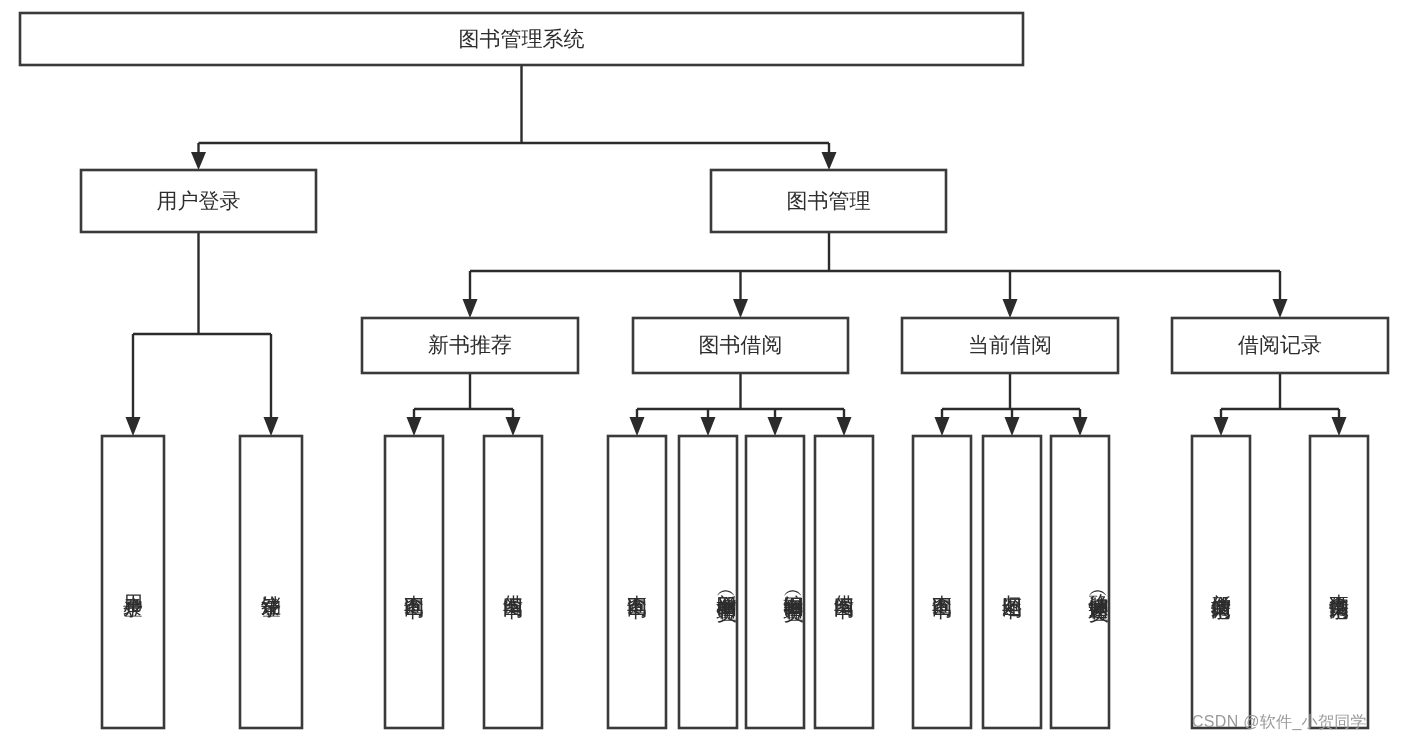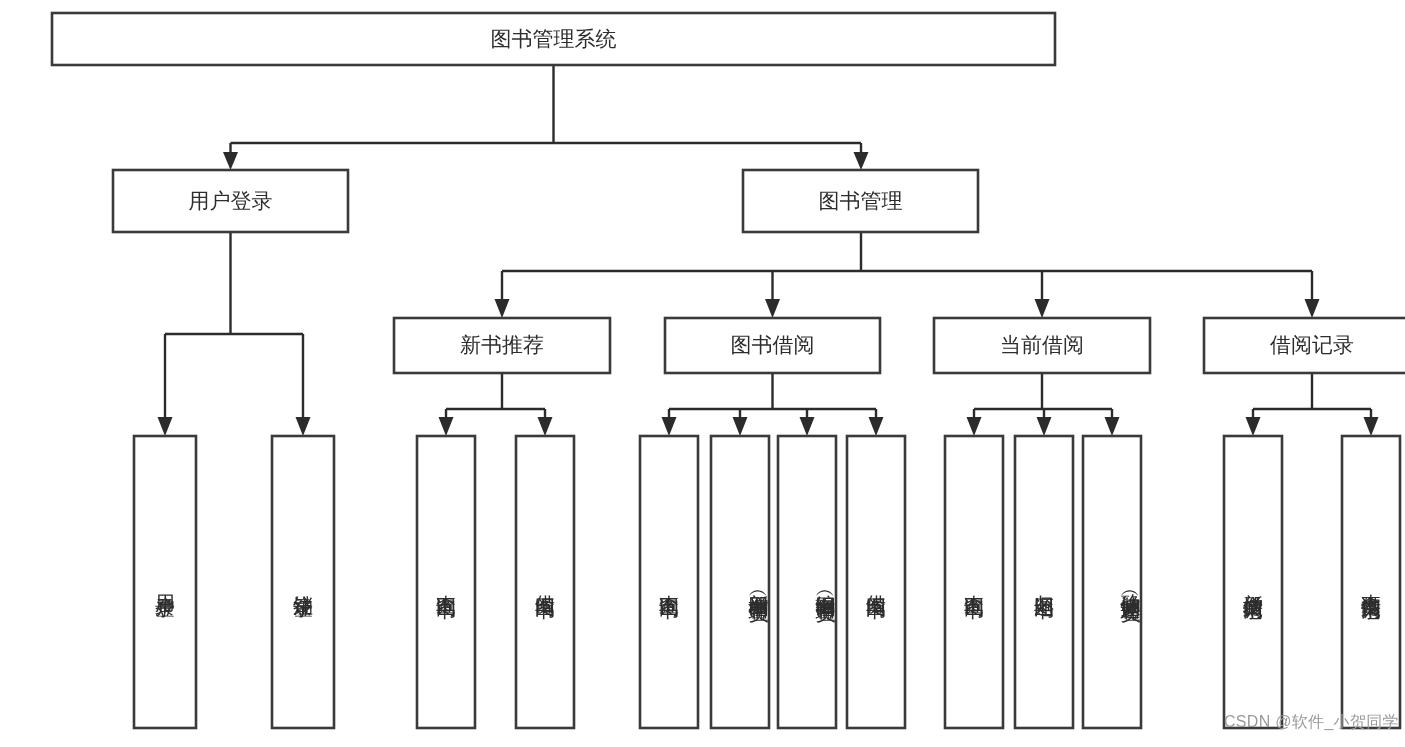--- a/index.html
+++ b/index.html
@@ -12,21 +12,20 @@
     height: 747px;
     font-family: "Liberation Sans", "DejaVu Sans", sans-serif;
     overflow: hidden;
     position: relative;
   }
   #diagram-root {
     position: relative;
     width: 1349px;
     height: 747px;
     background: #ffffff;
-    margin-left: 32px;
   }
   svg.diagram-svg {
     position: absolute;
     left: 0;
     top: 0;
     width: 1405px;
     height: 747px;
   }
   .node-box {
     fill: #ffffff;

